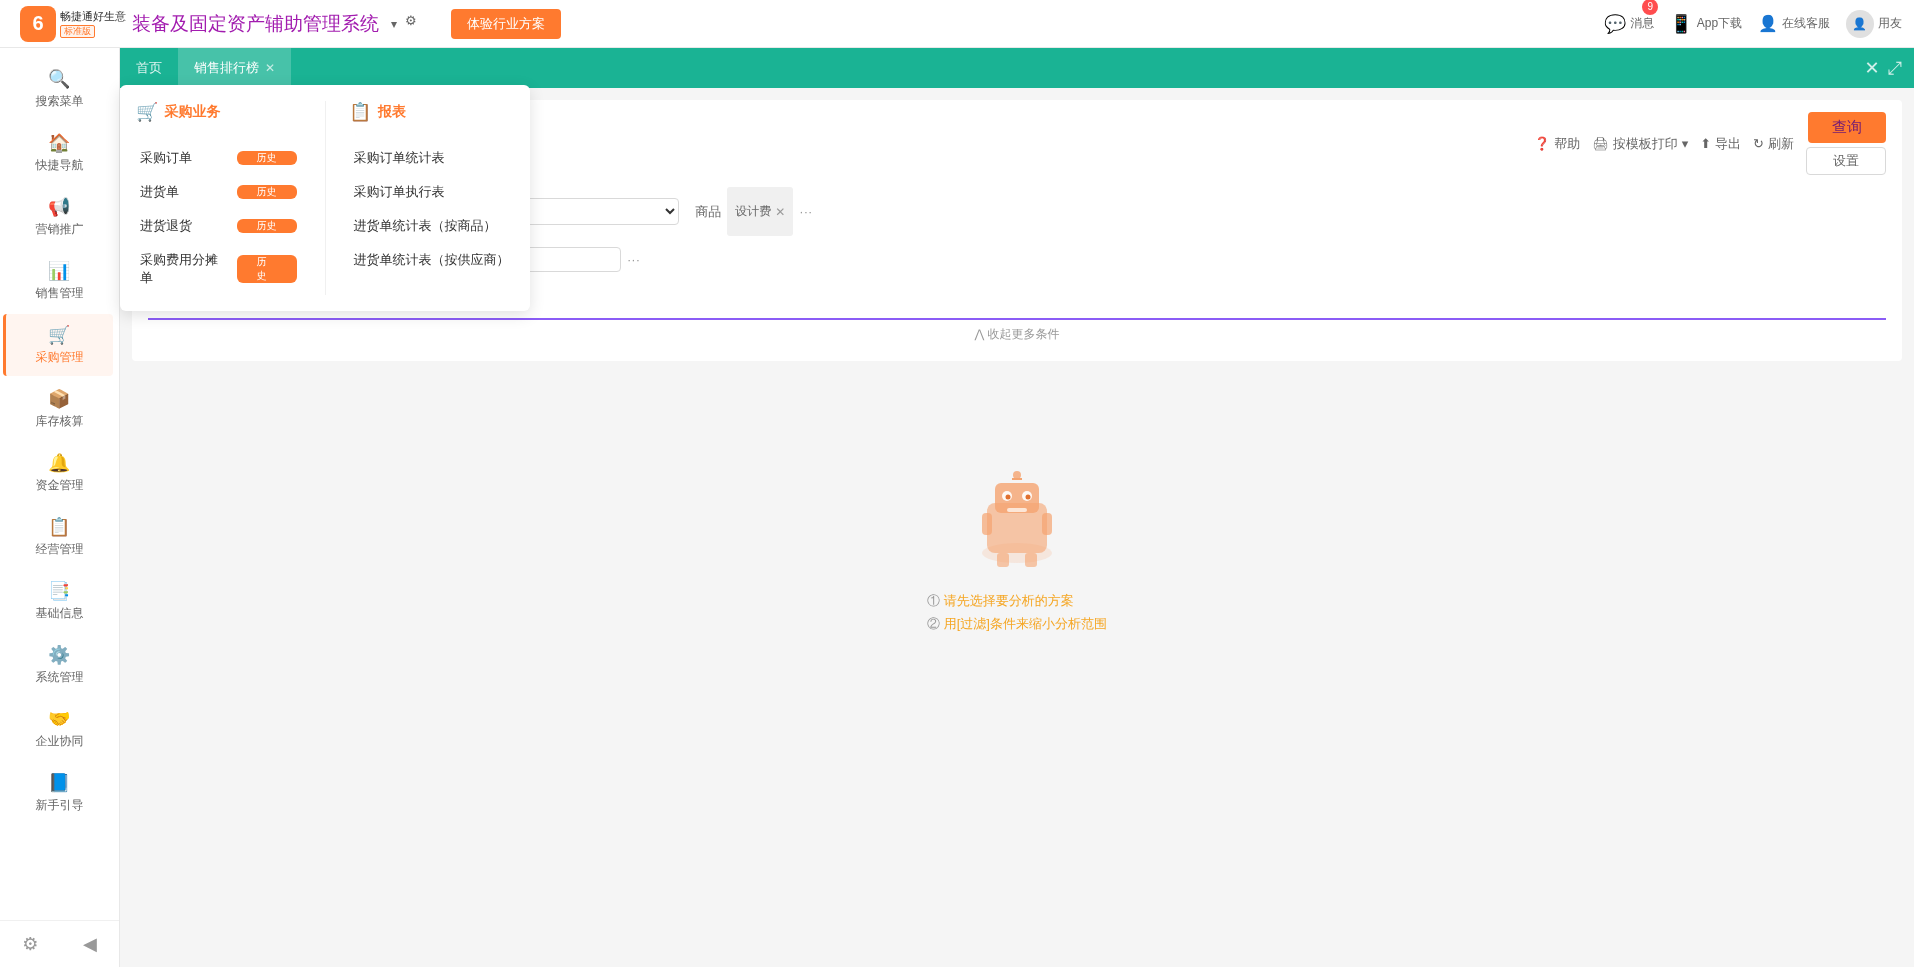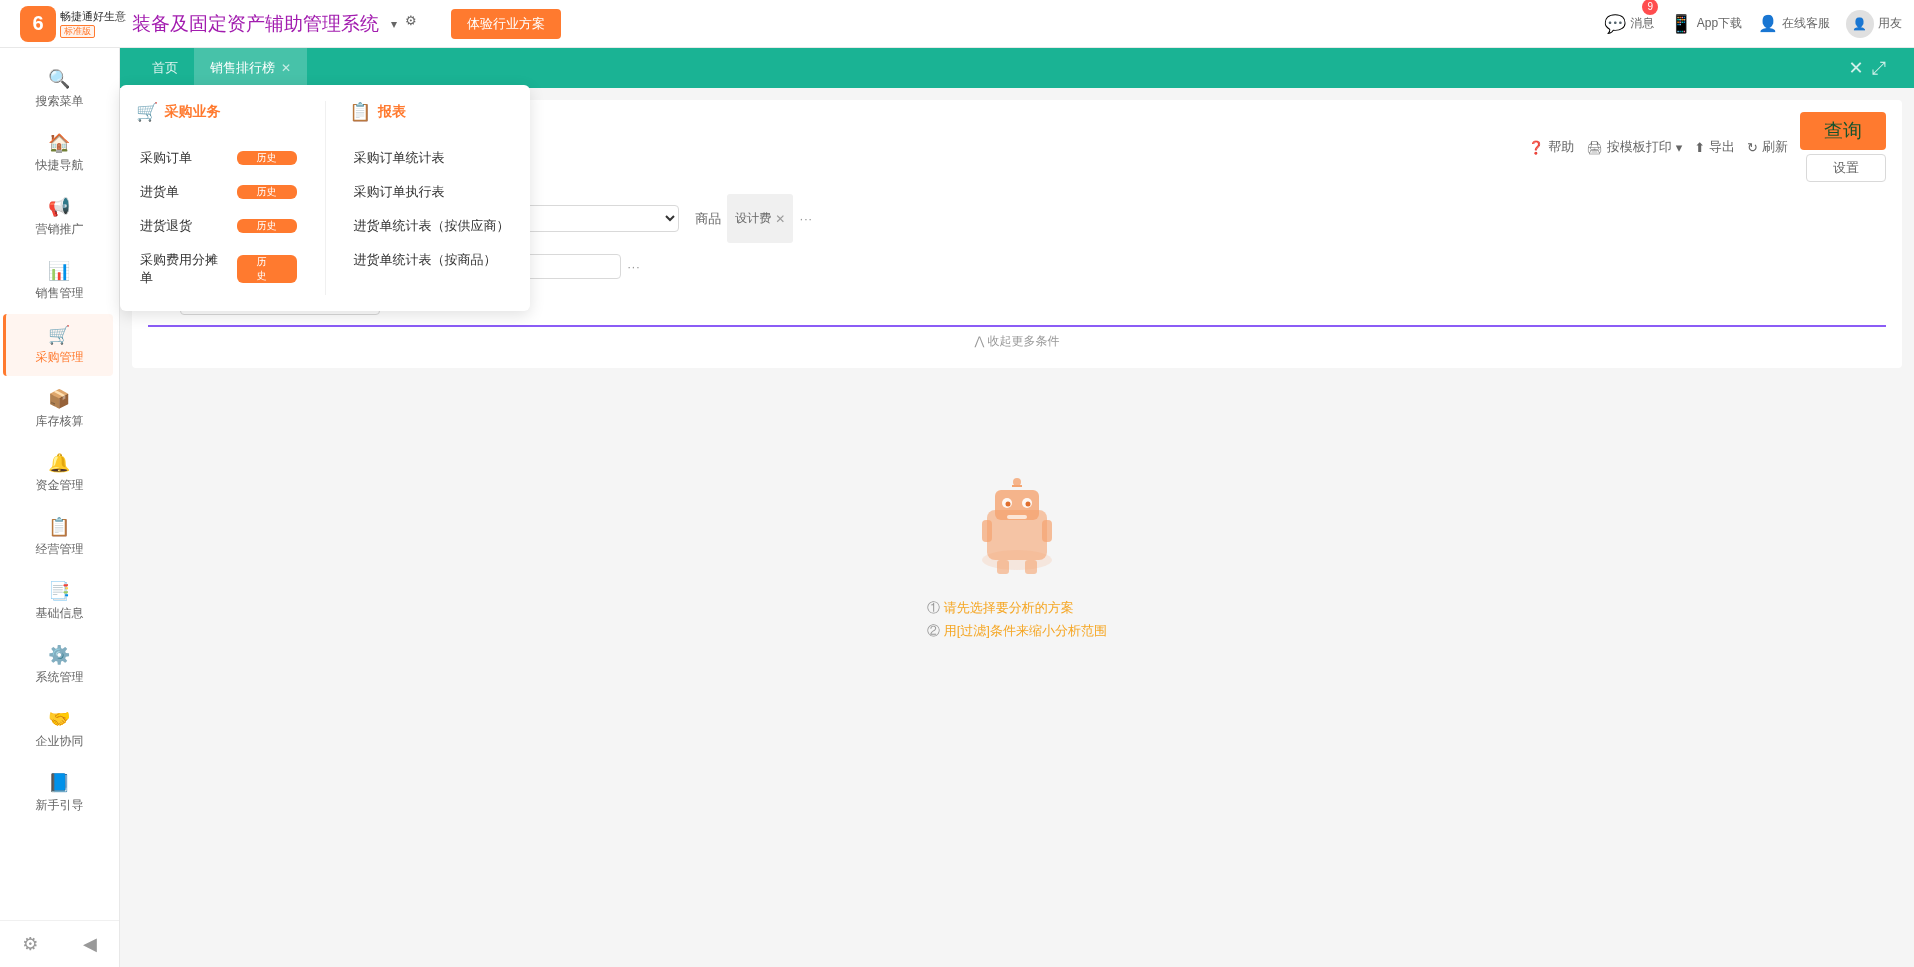--- a/index.html
+++ b/index.html
@@ -26,36 +26,36 @@
     .top-bar-left { display: flex; align-items: center; flex: 1; }
     .system-title { font-size: 19px; color: #a21caf; margin-right: 8px; }
     .industry-btn { background: #ff7a2f; color: #fff; border: none; border-radius: 4px; padding: 6px 16px; font-size: 13px; cursor: pointer; }
     .top-bar-right { display: flex; align-items: center; gap: 16px; }
     .top-bar-icon-group { display: flex; align-items: center; gap: 4px; color: #666; font-size: 12px; cursor: pointer; }
     .notification-badge { background: #ff4d4f; color: #fff; border-radius: 50%; width: 16px; height: 16px; font-size: 10px; display: flex; align-items: center; justify-content: center; margin-left: -6px; margin-top: -10px; }
     .user-avatar { width: 28px; height: 28px; border-radius: 50%; background: #e0e0e0; display: flex; align-items: center; justify-content: center; color: #666; }
 
     
     .content-area { flex: 1; display: flex; flex-direction: column; overflow: hidden; }
-    .tab-bar { display: flex; align-items: center; background: #1ab394; height: 40px; padding: 0 16px; flex-shrink: 0; }
+    .tab-bar { display: flex; align-items: center; background: #1ab394; height: 40px; padding: 0 0; flex-shrink: 0; }
     .tab-item { padding: 0 16px; height: 40px; display: flex; align-items: center; color: rgba(255,255,255,0.85); font-size: 13px; cursor: pointer; }
     .tab-item.active { background: rgba(255,255,255,0.2); color: #fff; }
     .tab-item .tab-close { margin-left: 6px; font-size: 12px; color: rgba(255,255,255,0.7); cursor: pointer; }
     .tab-bar-spacer { flex: 1; }
     .tab-bar-right { display: flex; align-items: center; padding-right: 12px; }
     .tab-bar-btn { color: rgba(255,255,255,0.8); font-size: 18px; margin-left: 8px; cursor: pointer; }
 
     
     .page-content { flex: 1; background: #f5f5f5; overflow-y: auto; padding: 12px; }
 
     
     .filter-panel { background: #fff; padding: 12px 16px; border-radius: 4px; margin-bottom: 12px; }
     .filter-toolbar { display: flex; align-items: center; justify-content: flex-end; gap: 12px; margin-bottom: 12px; }
     .filter-toolbar-btn { display: flex; align-items: center; gap: 4px; color: #666; font-size: 13px; cursor: pointer; }
-    .query-btn { background: #ff7a2f; color: #14532d; border: none; border-radius: 4px; padding: 6px 24px; font-size: 19px; cursor: pointer; }
+    .query-btn { background: #ff7a2f; color: #701a75; border: none; border-radius: 4px; padding: 6px 24px; font-size: 15px; cursor: pointer; }
     .set-btn { background: #fff; color: #666; border: 1px solid #d9d9d9; border-radius: 4px; padding: 4px 16px; font-size: 13px; cursor: pointer; display: block; width: 80px; text-align: center; }
 
     .filter-row { display: flex; align-items: center; gap: 16px; margin-bottom: 10px; flex-wrap: wrap; }
     .filter-field { display: flex; align-items: center; gap: 6px; }
     .filter-label { color: #666; font-size: 13px; white-space: nowrap; }
     .filter-input { border: 1px solid #d9d9d9; border-radius: 4px; padding: 4px 8px; font-size: 13px; color: #333; background: #fff; min-width: 120px; }
     .filter-select { border: 1px solid #d9d9d9; border-radius: 4px; padding: 4px 8px; font-size: 13px; color: #333; background: #fff; min-width: 160px; }
     .filter-tag { display: flex; align-items: center; background: #f0f0f0; border-radius: 3px; padding: 16px 8px; font-size: 12px; color: #666; gap: 4px; }
     .filter-tag .close { cursor: pointer; color: #999; }
     .collapse-bar { text-align: center; color: #999; font-size: 12px; cursor: pointer; padding: 6px; border-top: 2px solid #8b5cf6; margin-top: 4px; }
@@ -342,19 +342,19 @@
       <span class="col-icon">📋</span>
       <span>报表</span>
     </div>
     <div class="dropdown-item">
       <span>采购订单统计表</span>
     </div>
     <div class="dropdown-item">
       <span>采购订单执行表</span>
     </div>
     <div class="dropdown-item">
+      <span>进货单统计表（按商品）</span>
+    </div>
+    <div class="dropdown-item">
       <span>进货单统计表（按供应商）</span>
-    </div>
-    <div class="dropdown-item">
-      <span>进货单统计表（按商品）</span>
     </div>
   </div>
 </div>
 
 </body></html>

